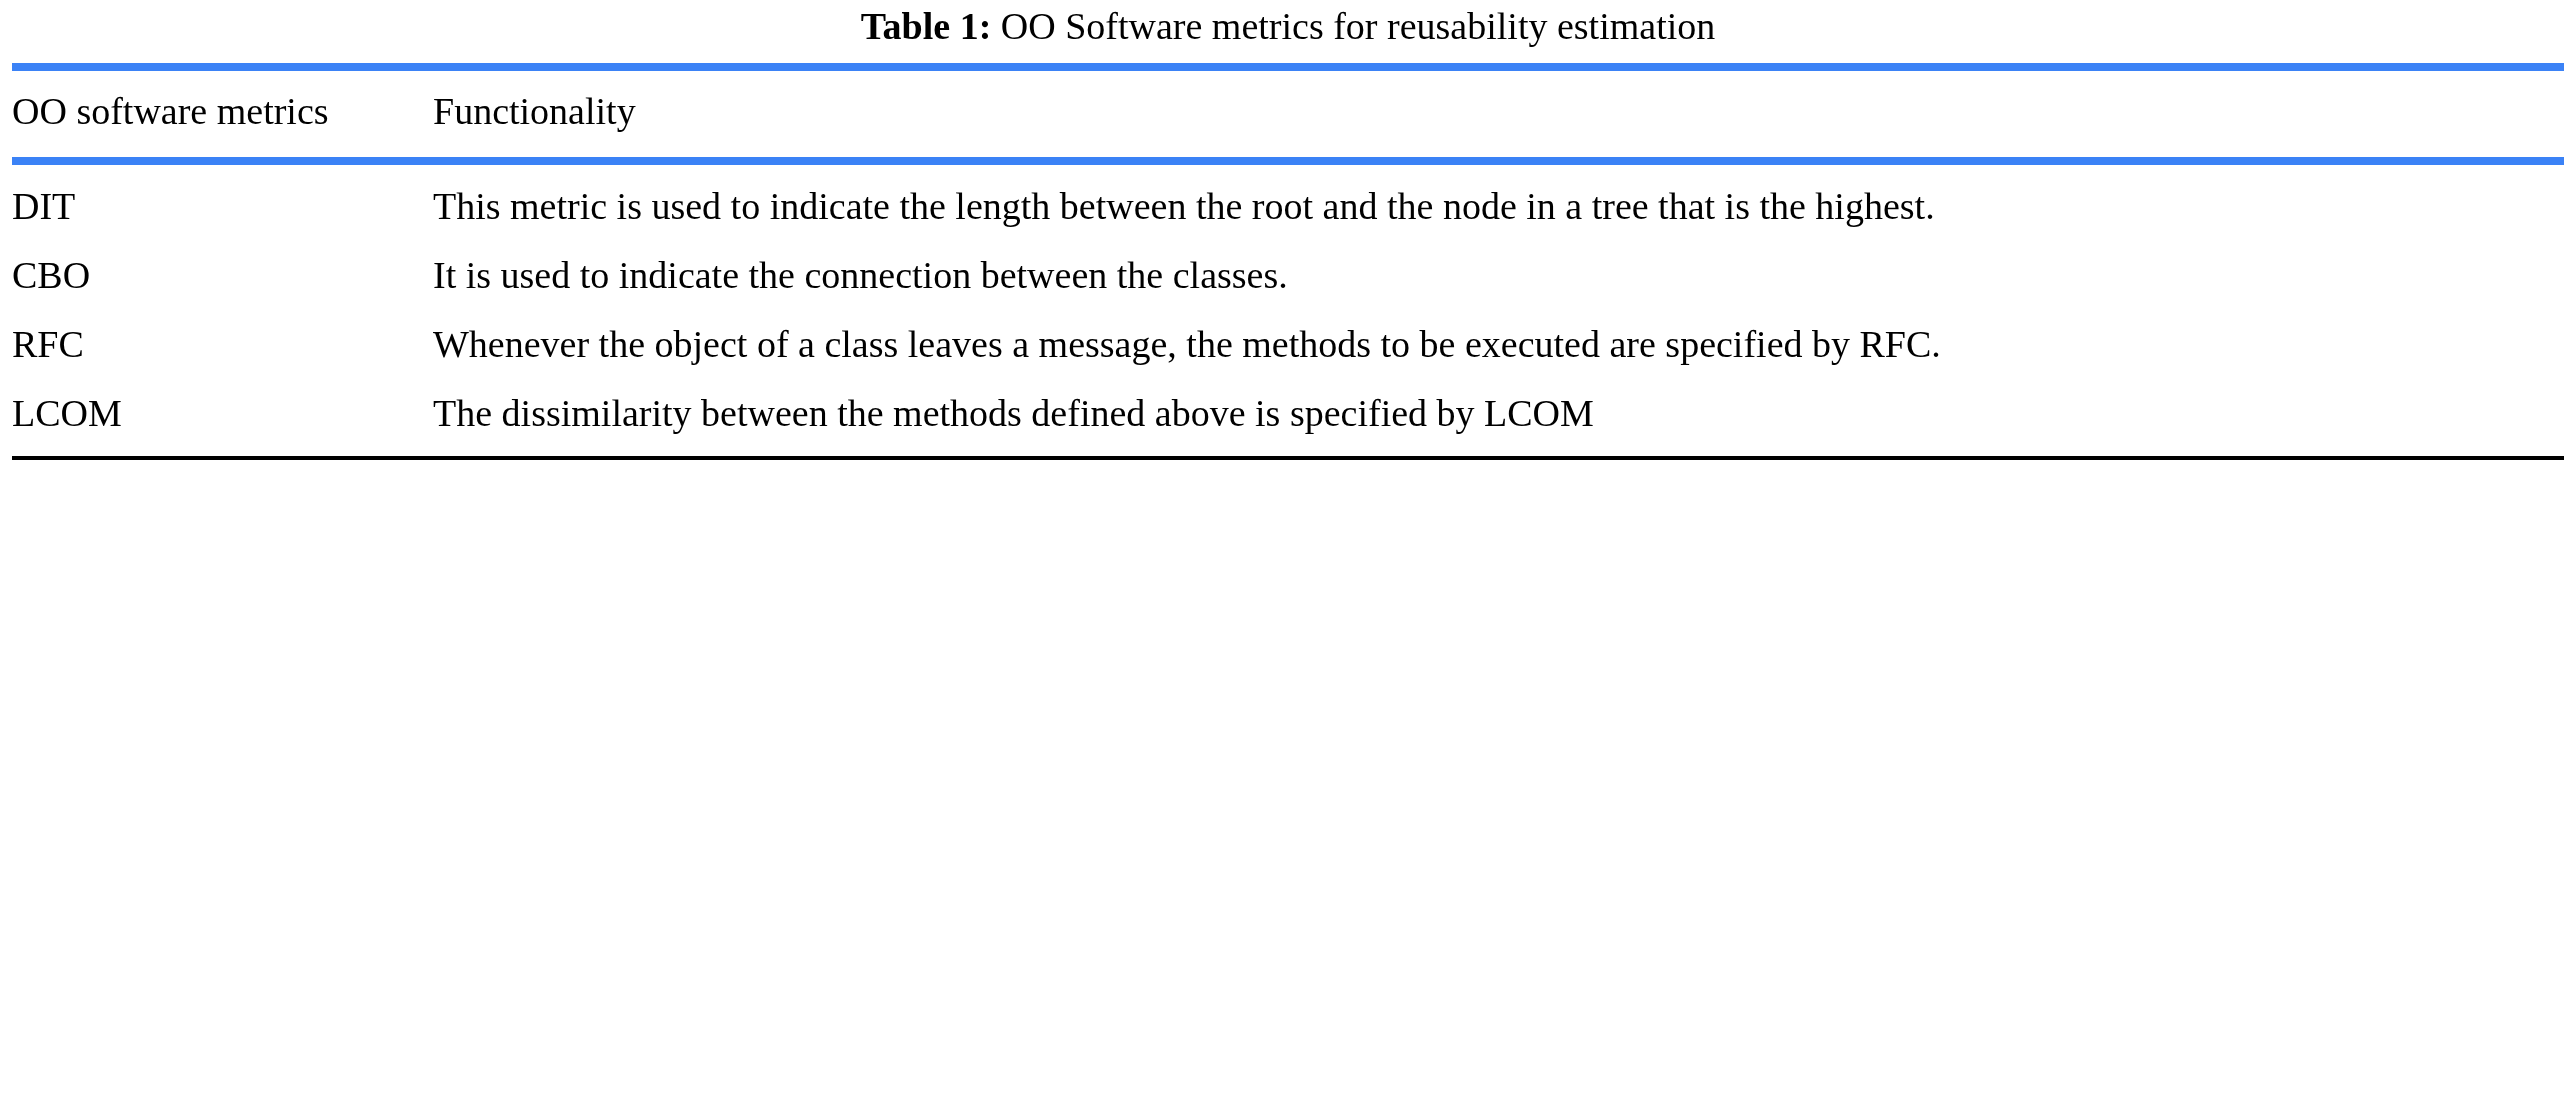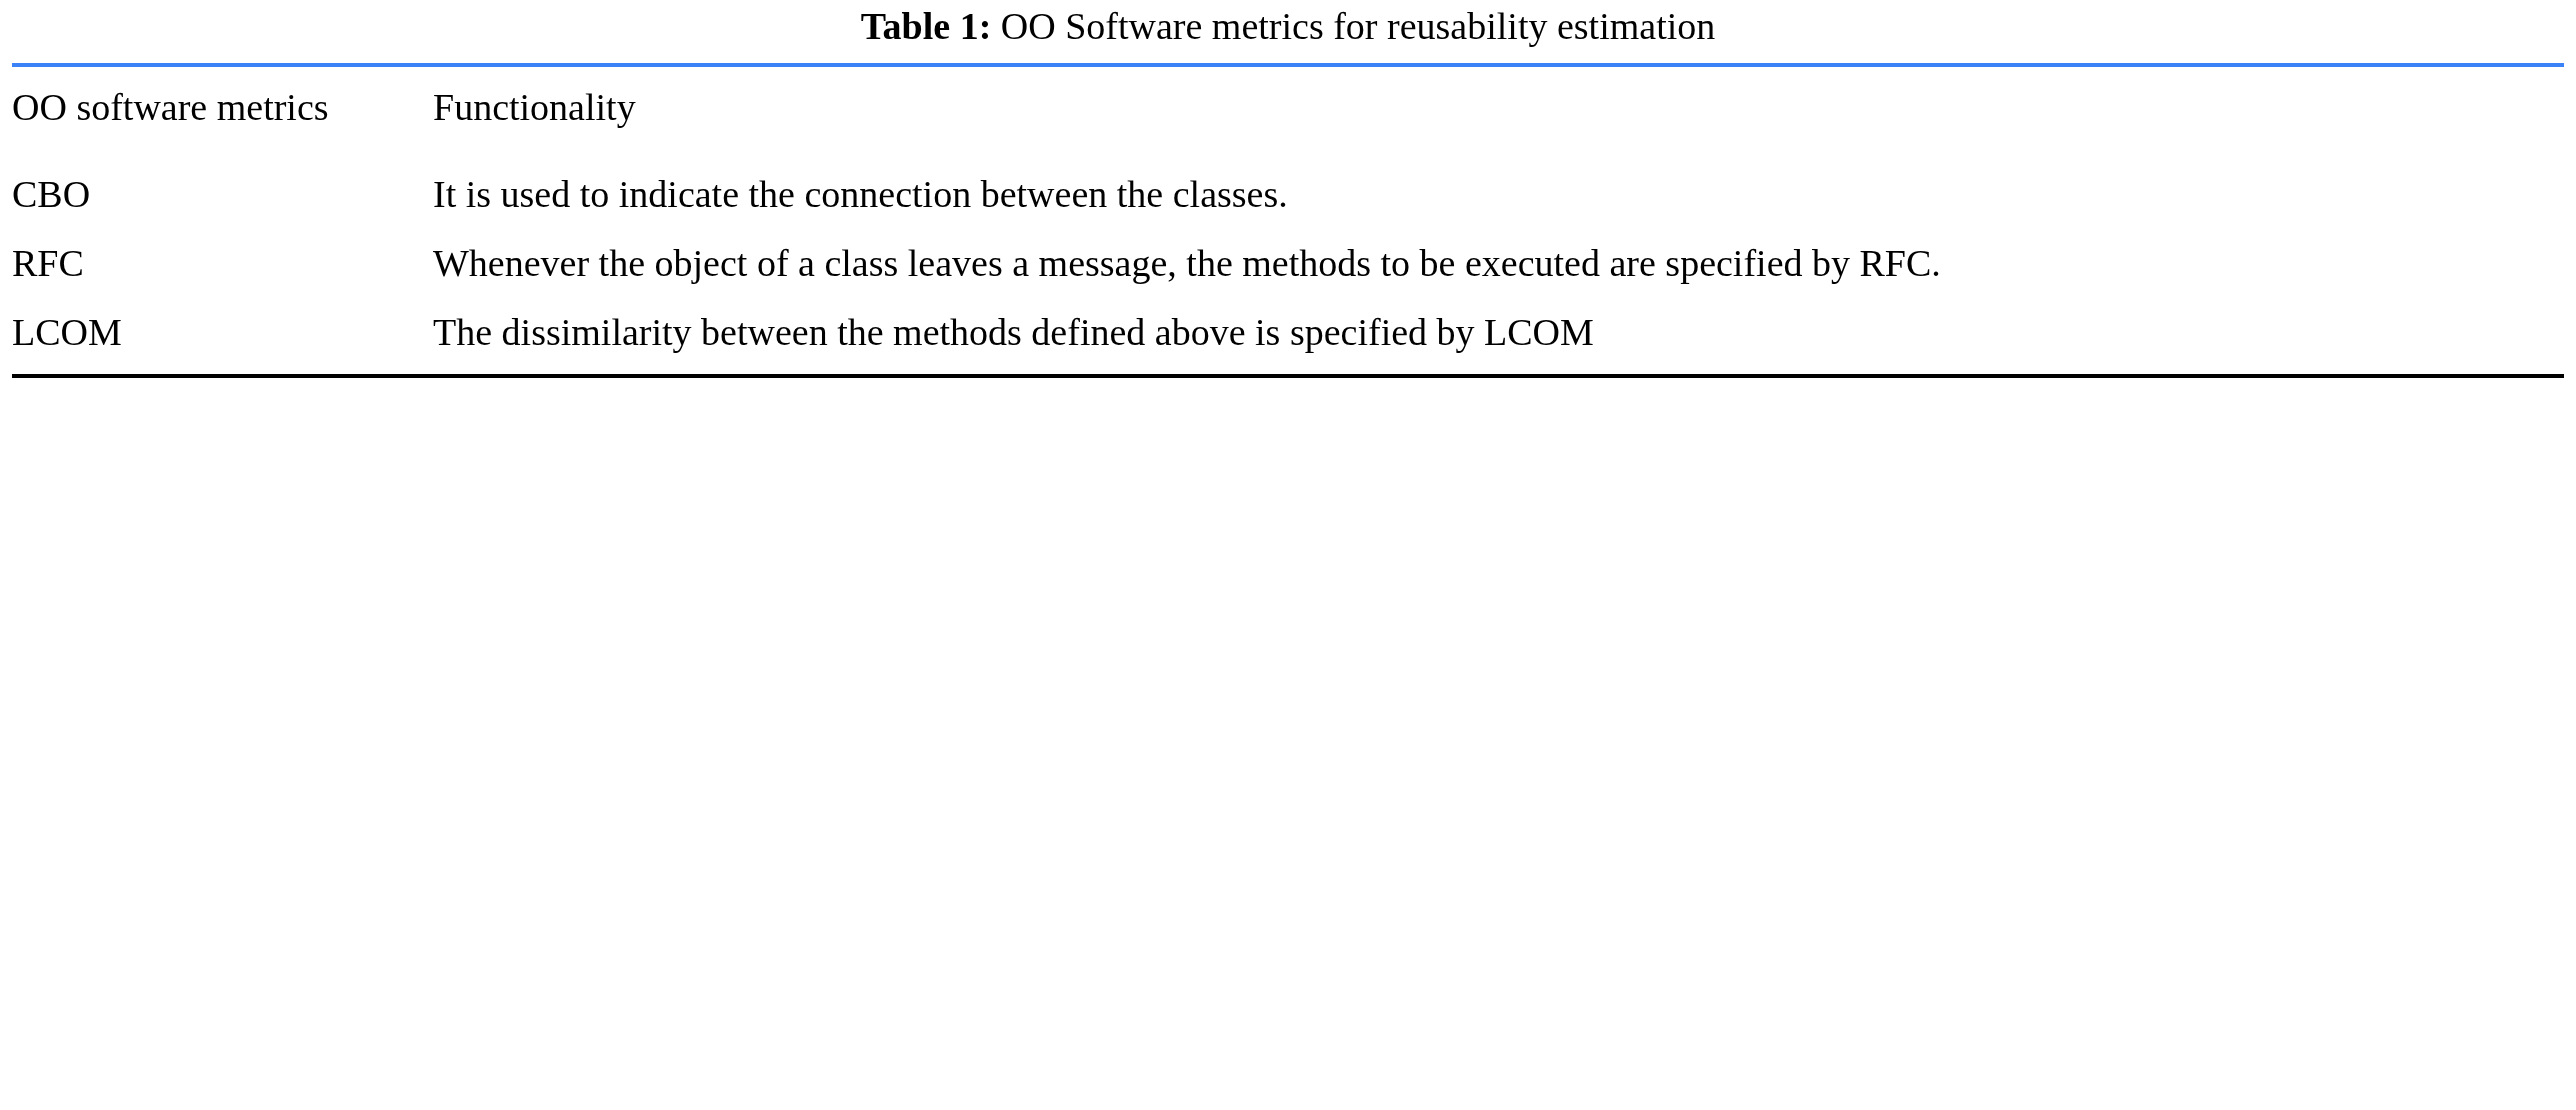--- a/index.html
+++ b/index.html
@@ -35,21 +35,21 @@
     width: 100%;
     border-collapse: collapse;
     table-layout: fixed;
   }
   table.metrics col.c1 { width: 421px; }
   table.metrics col.c2 { width: auto; }
   .rule-top {
     border-top: 4.6px solid #000;
   }
   .rule-mid {
-    border-top: 4px solid #3b82f6;
+    border-top: 8px solid #3b82f6;
   }
   .rule-bottom {
     border-bottom: 4.6px solid #000;
   }
   table.metrics th {
     text-align: left;
     font-weight: normal;
     font-size: 38px;
     line-height: 1.30;
     vertical-align: top;
@@ -87,20 +87,24 @@
       <col class="c1">
       <col class="c2">
     </colgroup>
     <thead>
       <tr class="rule-top rule-mid">
         <th class="col-metric">OO software metrics</th>
         <th class="col-func">Functionality</th>
       </tr>
     </thead>
     <tbody>
+      <tr class="rule-mid">
+        <td class="col-metric">DIT</td>
+        <td class="col-func">This metric is used to indicate the length between the root and the node in a tree that is the highest.</td>
+      </tr>
       <tr>
         <td class="col-metric">CBO</td>
         <td class="col-func">It is used to indicate the connection between the classes.</td>
       </tr>
       <tr>
         <td class="col-metric">RFC</td>
         <td class="col-func">Whenever the object of a class leaves a message, the methods to be executed are specified by RFC.</td>
       </tr>
       <tr class="rule-bottom">
         <td class="col-metric">LCOM</td>

